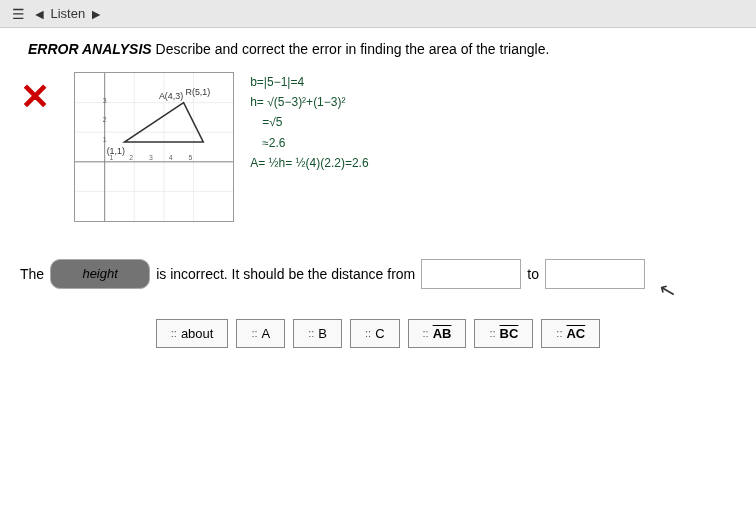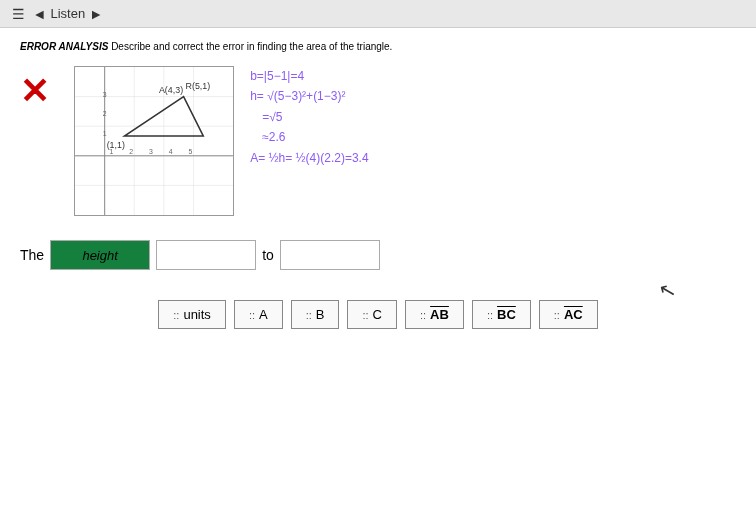--- a/index.html
+++ b/index.html
@@ -42,23 +42,24 @@
     }
 
     .content {
       padding: 12px 20px;
       background: white;
       height: calc(510px - 28px);
       position: relative;
     }
 
     .error-analysis-header {
-      font-size: 10px;
+      font-size: 14px;
       margin-bottom: 12px;
       line-height: 1.4;
+      margin-left: 8px;
     }
 
     .error-analysis-header .bold-label {
       font-weight: bold;
       font-style: italic;
       color: #000;
     }
 
     .main-section {
       display: flex;
@@ -80,55 +81,56 @@
       background: white;
       width: 160px;
       height: 150px;
       position: relative;
       overflow: hidden;
     }
 
     .math-steps {
       font-size: 12px;
       line-height: 1.7;
-      color: #8b5cf6;
+      color: #14532d;
     }
 
     .math-steps .step {
       display: block;
     }
 
     .math-steps .indent {
       margin-left: 12px;
     }
 
     .sentence-row {
       display: flex;
       align-items: center;
       gap: 6px;
-      margin-top: 24px;
+      margin-top: 37px;
       font-size: 14px;
       flex-wrap: wrap;
     }
 
     .fill-box {
       border: 1px solid #aaa;
       min-width: 100px;
       height: 30px;
       background: white;
       display: inline-flex;
       align-items: center;
       justify-content: center;
       padding: 0 8px;
       font-size: 13px;
     }
 
     .fill-box.filled {
-      background: #15803d;
+      background: #737373;
       font-style: italic;
+      border-radius: 10px;
     }
 
     .answer-chips {
       display: flex;
       align-items: center;
       justify-content: center;
       gap: 8px;
       margin-top: 30px;
       flex-wrap: wrap;
     }
@@ -226,44 +228,45 @@
         <text x="28" y="50" font-size="7" fill="#666">2</text>
         <text x="28" y="30" font-size="7" fill="#666">3</text>
       </svg>
     </div>
 
     <div class="math-steps">
       <span class="step">b=|5−1|=4</span>
       <span class="step">h= √(5−3)²+(1−3)²</span>
       <span class="step indent">=√5</span>
       <span class="step indent">≈2.6</span>
-      <span class="step">A= ½h= ½(4)(2.2)=3.4</span>
+      <span class="step">A= ½h= ½(4)(2.2)=2.6</span>
     </div>
   </div>
 
   <div class="sentence-row">
     <span>The</span>
     <div class="fill-box filled">
       <span>height</span>
     </div>
+    <span>is incorrect. It should be the distance from</span>
     <div class="fill-box">
       <span></span>
     </div>
     <span>to</span>
     <div class="fill-box">
       <span></span>
     </div>
   </div>
 
   <div class="cursor">↖</div>
 
   <div class="answer-chips">
     <div class="chip">
       <span class="chip-dots">::</span>
-      <span class="chip-label">units</span>
+      <span class="chip-label">about</span>
     </div>
     <div class="chip">
       <span class="chip-dots">::</span>
       <span class="chip-label">A</span>
     </div>
     <div class="chip">
       <span class="chip-dots">::</span>
       <span class="chip-label">B</span>
     </div>
     <div class="chip">

